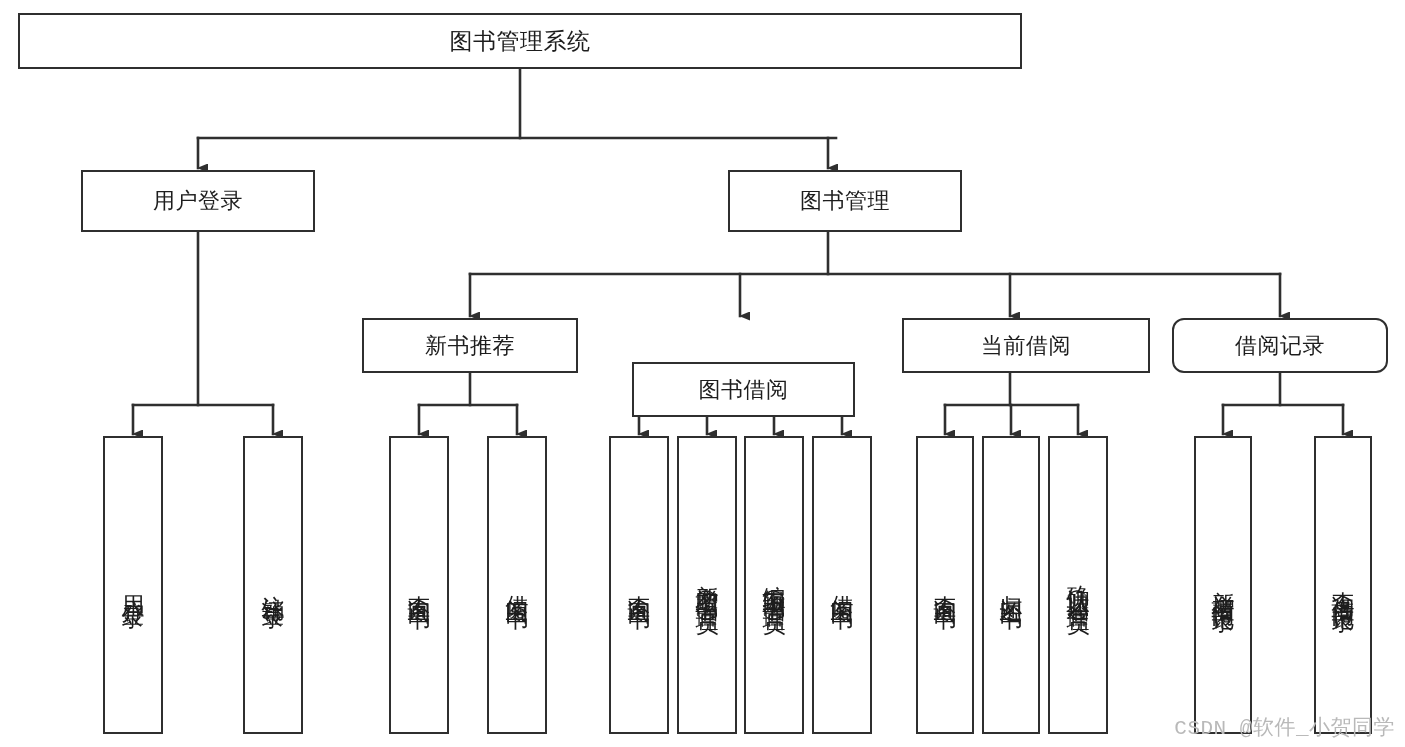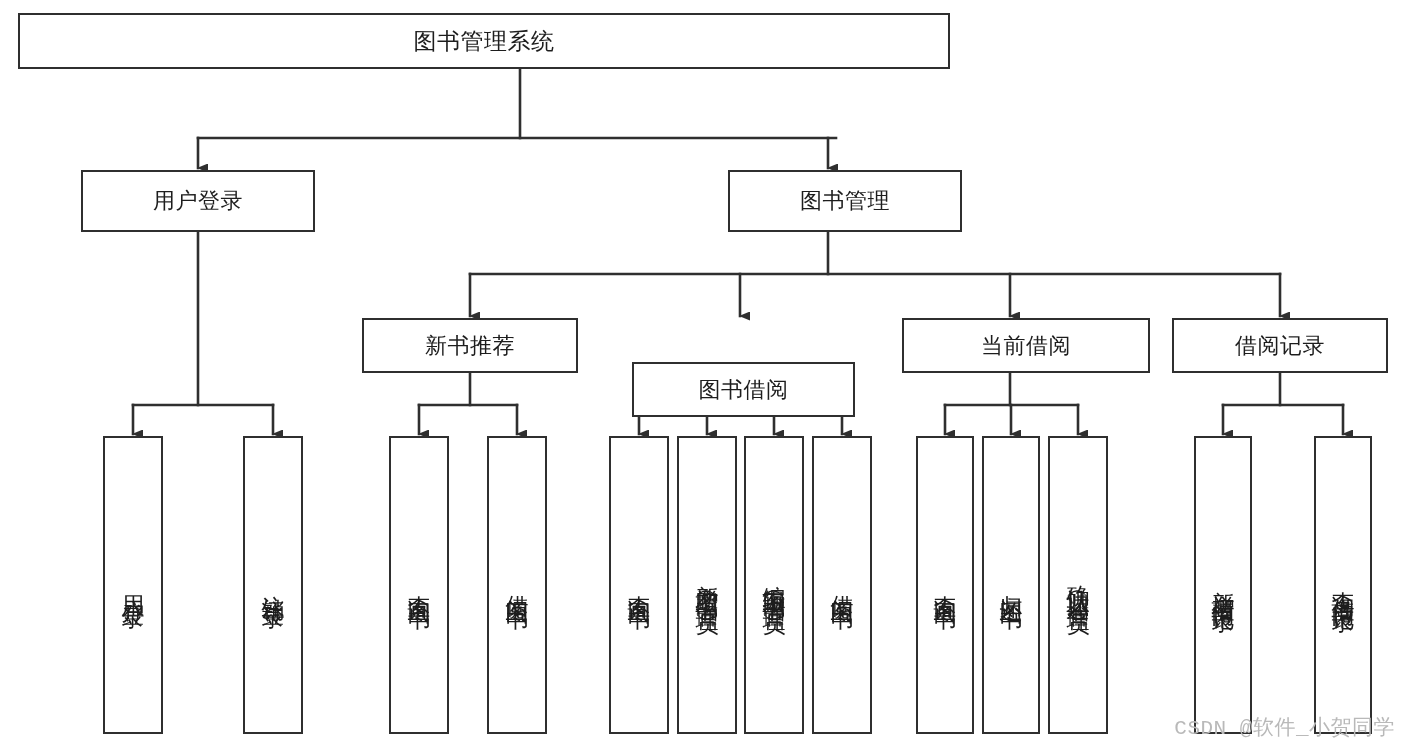--- a/index.html
+++ b/index.html
@@ -117,41 +117,41 @@
       <path d="M 1011,405 L 1011,434" marker-end="url(#arrowhead)"></path>
       <path d="M 1078,405 L 1078,434" marker-end="url(#arrowhead)"></path>
 
       <path d="M 1280,373 L 1280,405"></path>
       <path d="M 1223,405 L 1343,405"></path>
       <path d="M 1223,405 L 1223,434" marker-end="url(#arrowhead)"></path>
       <path d="M 1343,405 L 1343,434" marker-end="url(#arrowhead)"></path>
     </g>
   </svg>
 
-  <div class="node-box" id="node-root" style="left: 18px; top: 13px; width: 932px; height: 56px;">
+  <div class="node-box" id="node-root" style="left: 18px; top: 13px; width: 1004px; height: 56px;">
     <span class="node-label root-label">图书管理系统</span>
   </div>
 
   <div class="node-box" id="node-l1-0" style="left: 81px; top: 170px; width: 234px; height: 62px;">
     <span class="node-label h-label">用户登录</span>
   </div>
   <div class="node-box" id="node-l1-1" style="left: 728px; top: 170px; width: 234px; height: 62px;">
     <span class="node-label h-label">图书管理</span>
   </div>
 
   <div class="node-box" id="node-l2-0" style="left: 362px; top: 318px; width: 216px; height: 55px;">
     <span class="node-label h-label">新书推荐</span>
   </div>
   <div class="node-box" id="node-l2-1" style="left: 632px; top: 318px; width: 223px; height: 55px; margin-top: 44px;">
     <span class="node-label h-label">图书借阅</span>
   </div>
   <div class="node-box" id="node-l2-2" style="left: 902px; top: 318px; width: 248px; height: 55px;">
     <span class="node-label h-label">当前借阅</span>
   </div>
-  <div class="node-box" id="node-l2-3" style="left: 1172px; top: 318px; width: 216px; height: 55px;">
+  <div class="node-box" id="node-l2-3" style="left: 1172px; top: 318px; width: 216px; height: 55px; border-radius: 12px;">
     <span class="node-label h-label">借阅记录</span>
   </div>
 
   <div class="node-box" id="node-leaf-0" style="left: 103px; top: 436px; width: 60px; height: 298px;">
     <span class="node-label v-label">用户登录</span>
   </div>
   <div class="node-box" id="node-leaf-1" style="left: 243px; top: 436px; width: 60px; height: 298px;">
     <span class="node-label v-label">注销登录</span>
   </div>
   <div class="node-box" id="node-leaf-2" style="left: 389px; top: 436px; width: 60px; height: 298px;">

